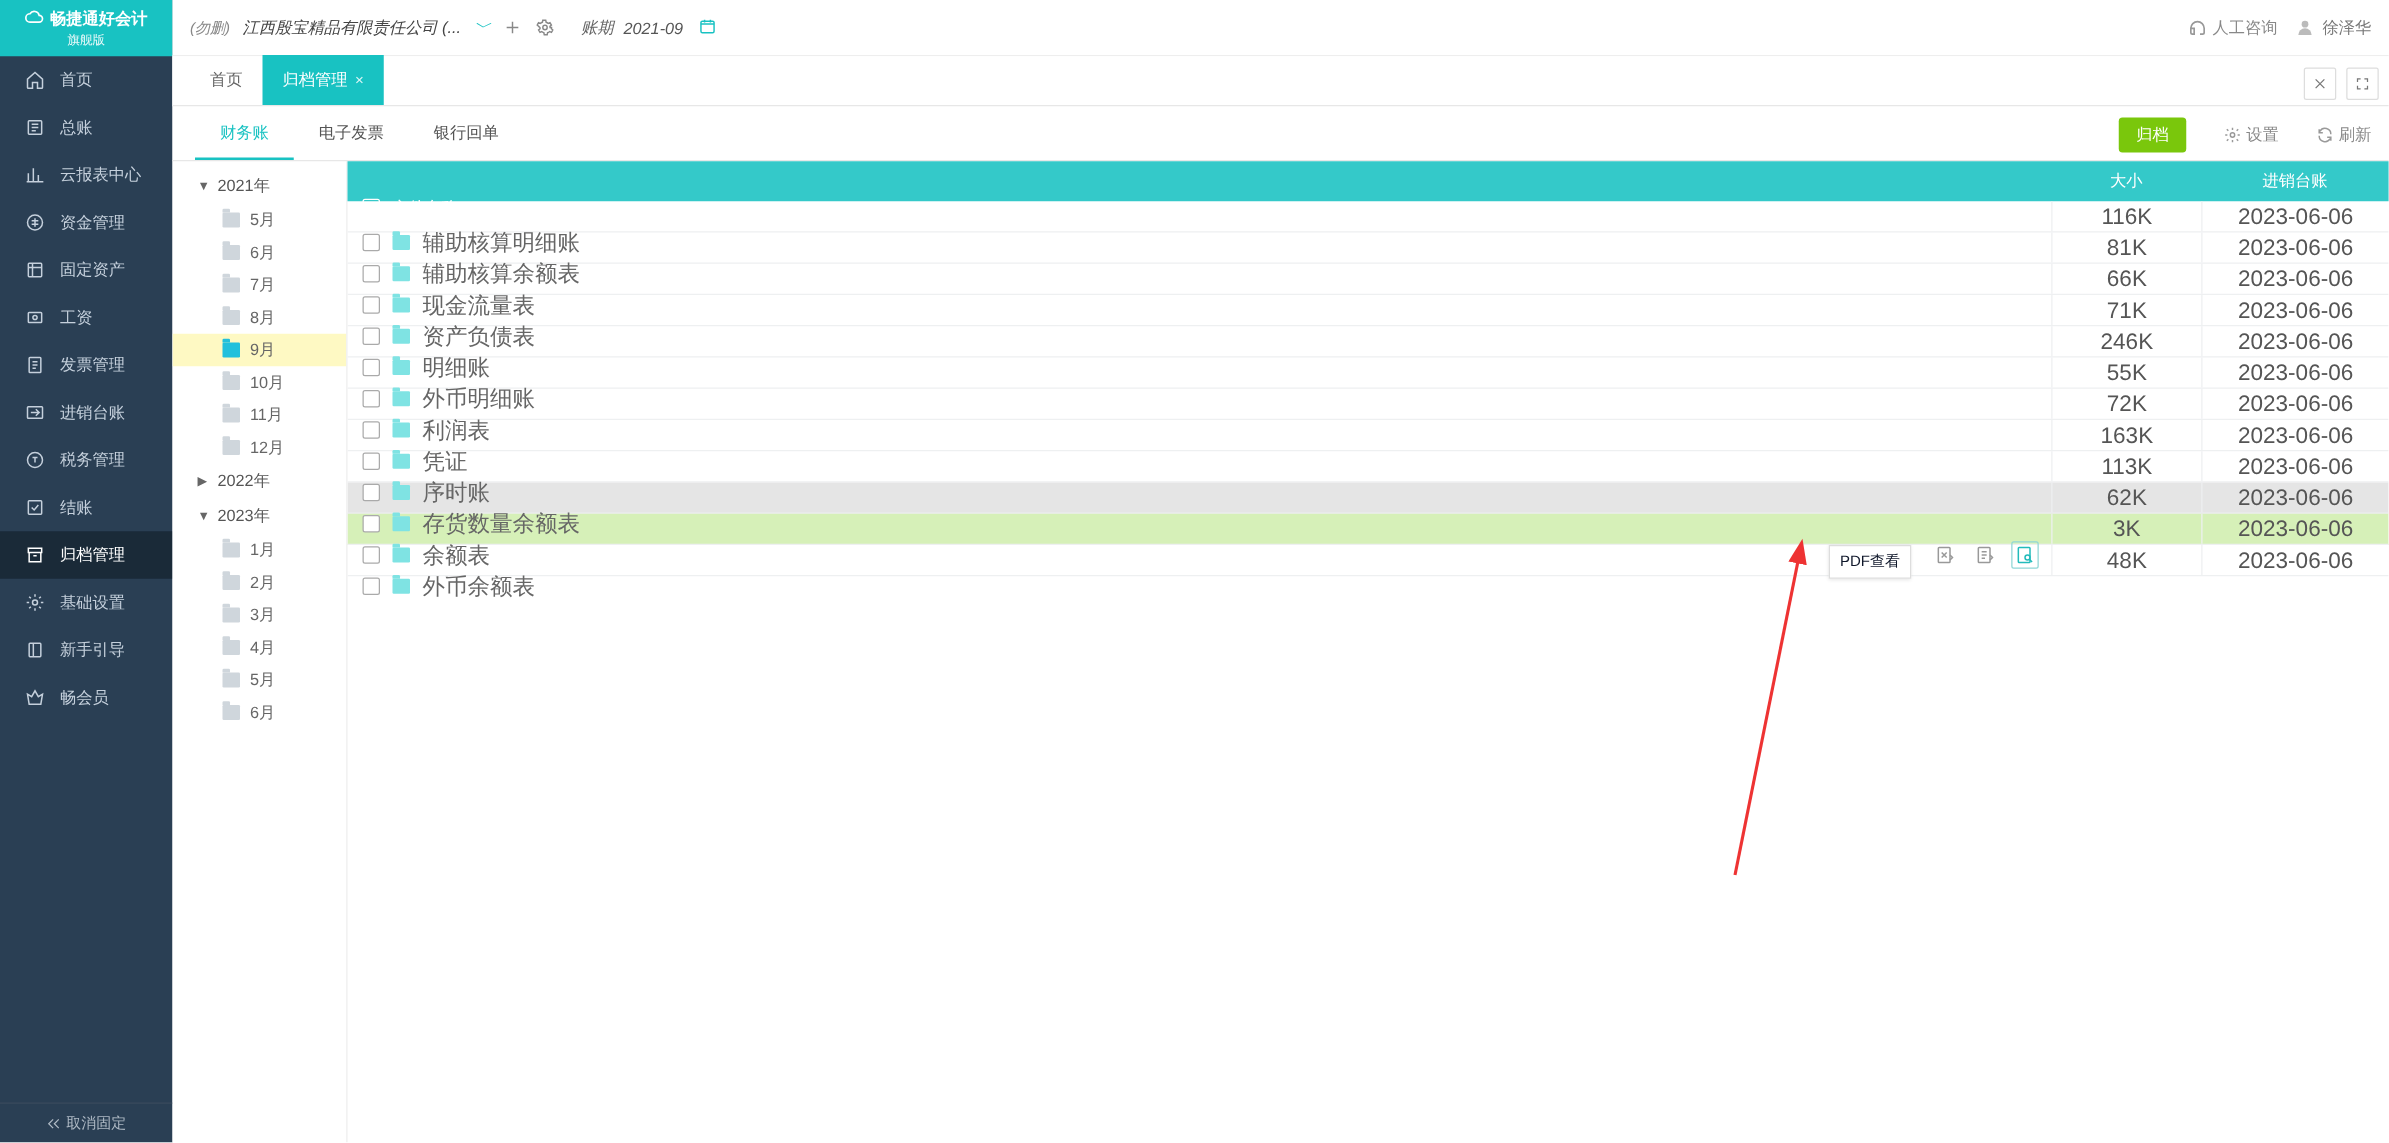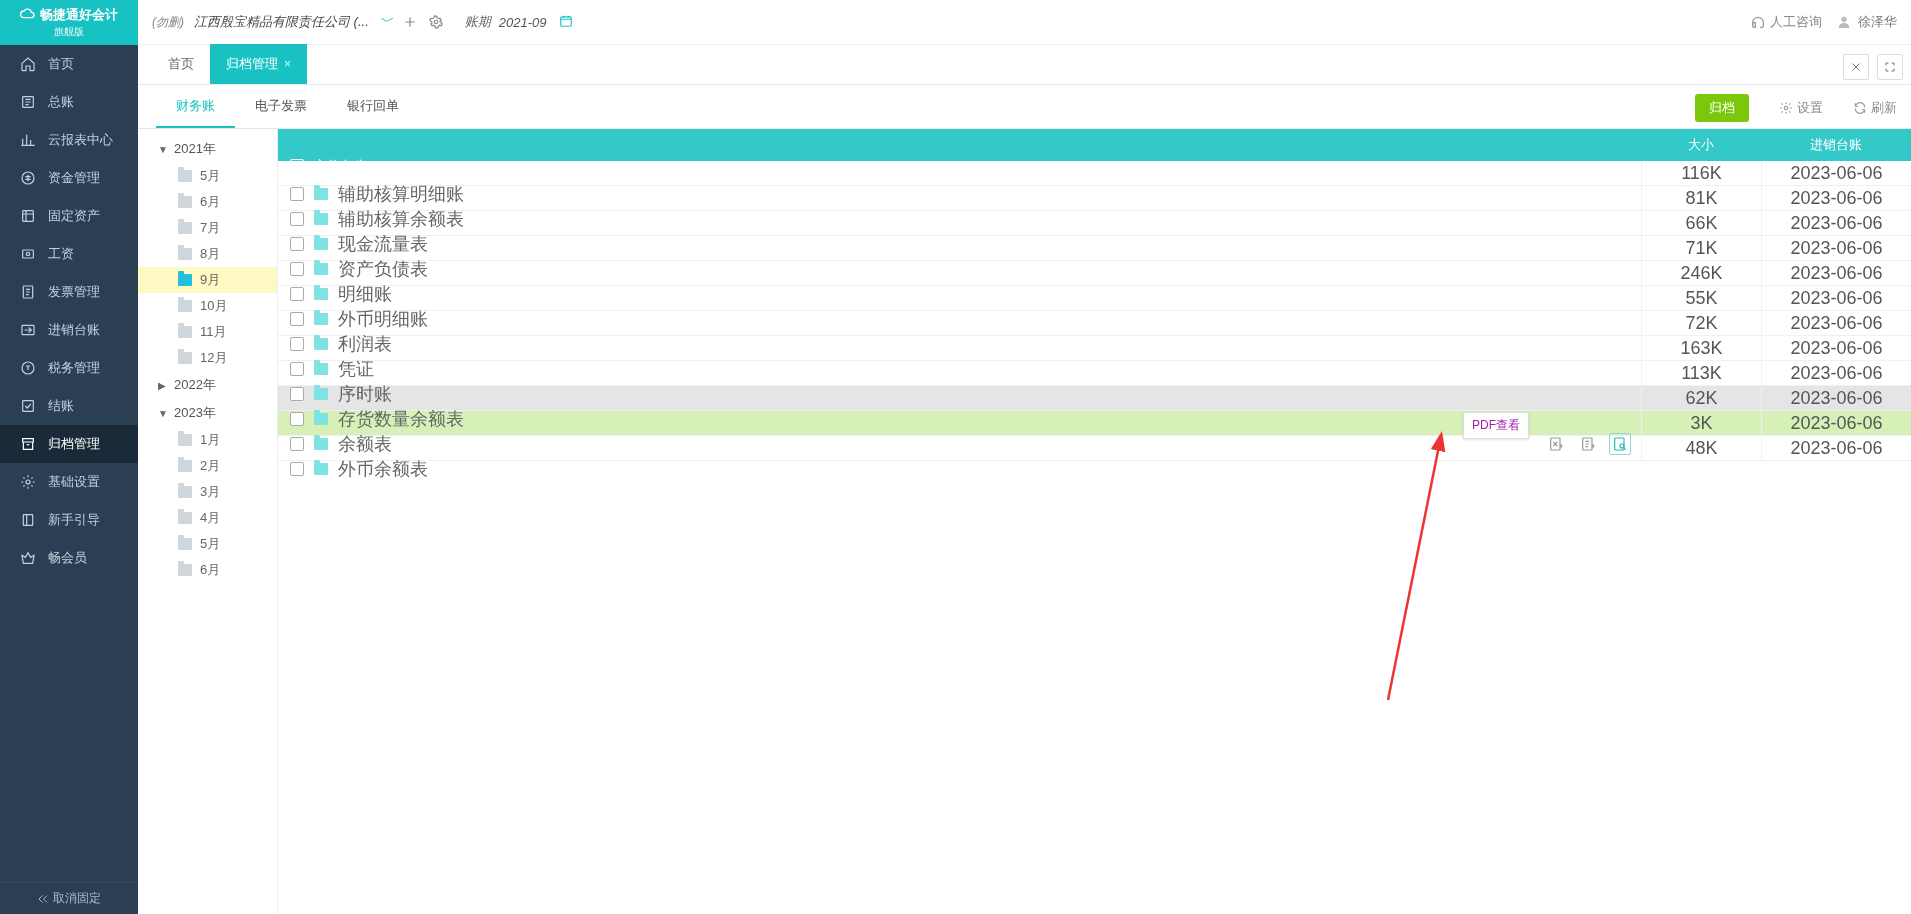--- a/index.html
+++ b/index.html
@@ -72,21 +72,21 @@
 .row .col-file { color:#666;}
 .row.sel { background:#e5e5e5;}
 .row.hov { background:#d6f0b8;}
 .folder-icon { width:14px;height:12px; background:#7fe3e3; border-radius:1px; position:relative; flex-shrink:0;}
 .folder-icon::before { content:""; position:absolute; top:-3px; left:0; width:6px; height:3px; background:#7fe3e3; border-radius:1px 1px 0 0;}
 .row-actions { margin-left:auto; display:flex; align-items:center; gap:10px; padding-right:10px;}
 .mini-icon { width:16px;height:16px; }
 .mini-icon-box { width:22px;height:22px; display:flex;align-items:center;justify-content:center; border:1px solid #8fd6d6; border-radius:2px; cursor:pointer;}
 .mini-icon-plain { width:22px;height:22px; display:flex;align-items:center;justify-content:center; color:#888; cursor:pointer;}
 
-.tooltip { position:absolute; background:#fff; border:1px solid #ddd; padding:4px 8px; font-size:12px; color:#a21caf; box-shadow:0 1px 3px rgba(0,0,0,.1); white-space:nowrap;}
+.tooltip { position:absolute; background:#fff; border:1px solid #ddd; padding:4px 8px; font-size:12px; color:#0f172a; box-shadow:0 1px 3px rgba(0,0,0,.1); white-space:nowrap;margin-top:24px;}
 
 .arrow-line { position:absolute; pointer-events:none; }
 
 
 ::-webkit-scrollbar{width:6px;height:6px}::-webkit-scrollbar-thumb{background:#ccc;border-radius:3px}
 </style>
 </head>
 <body>
 
 <div class="app">

